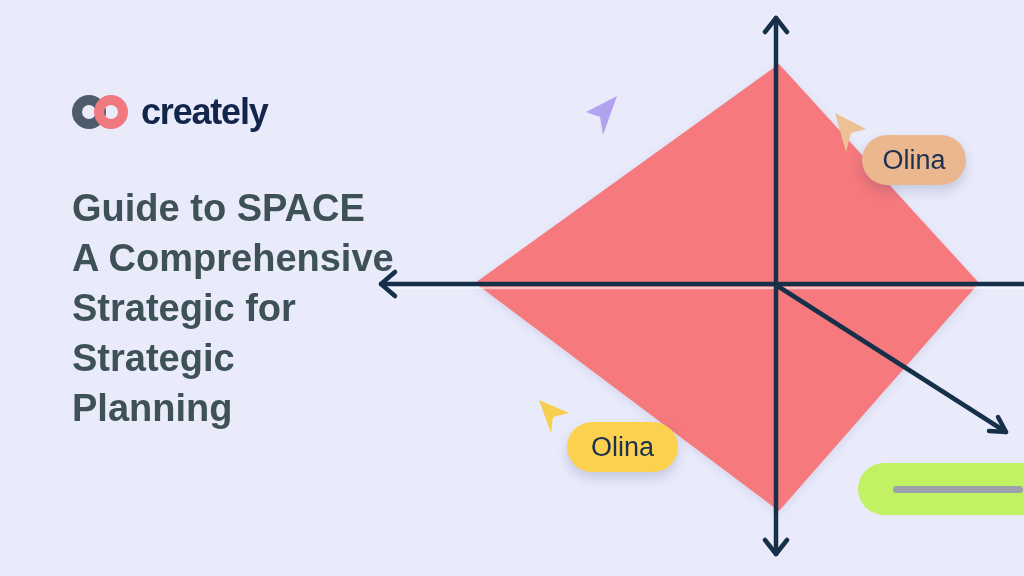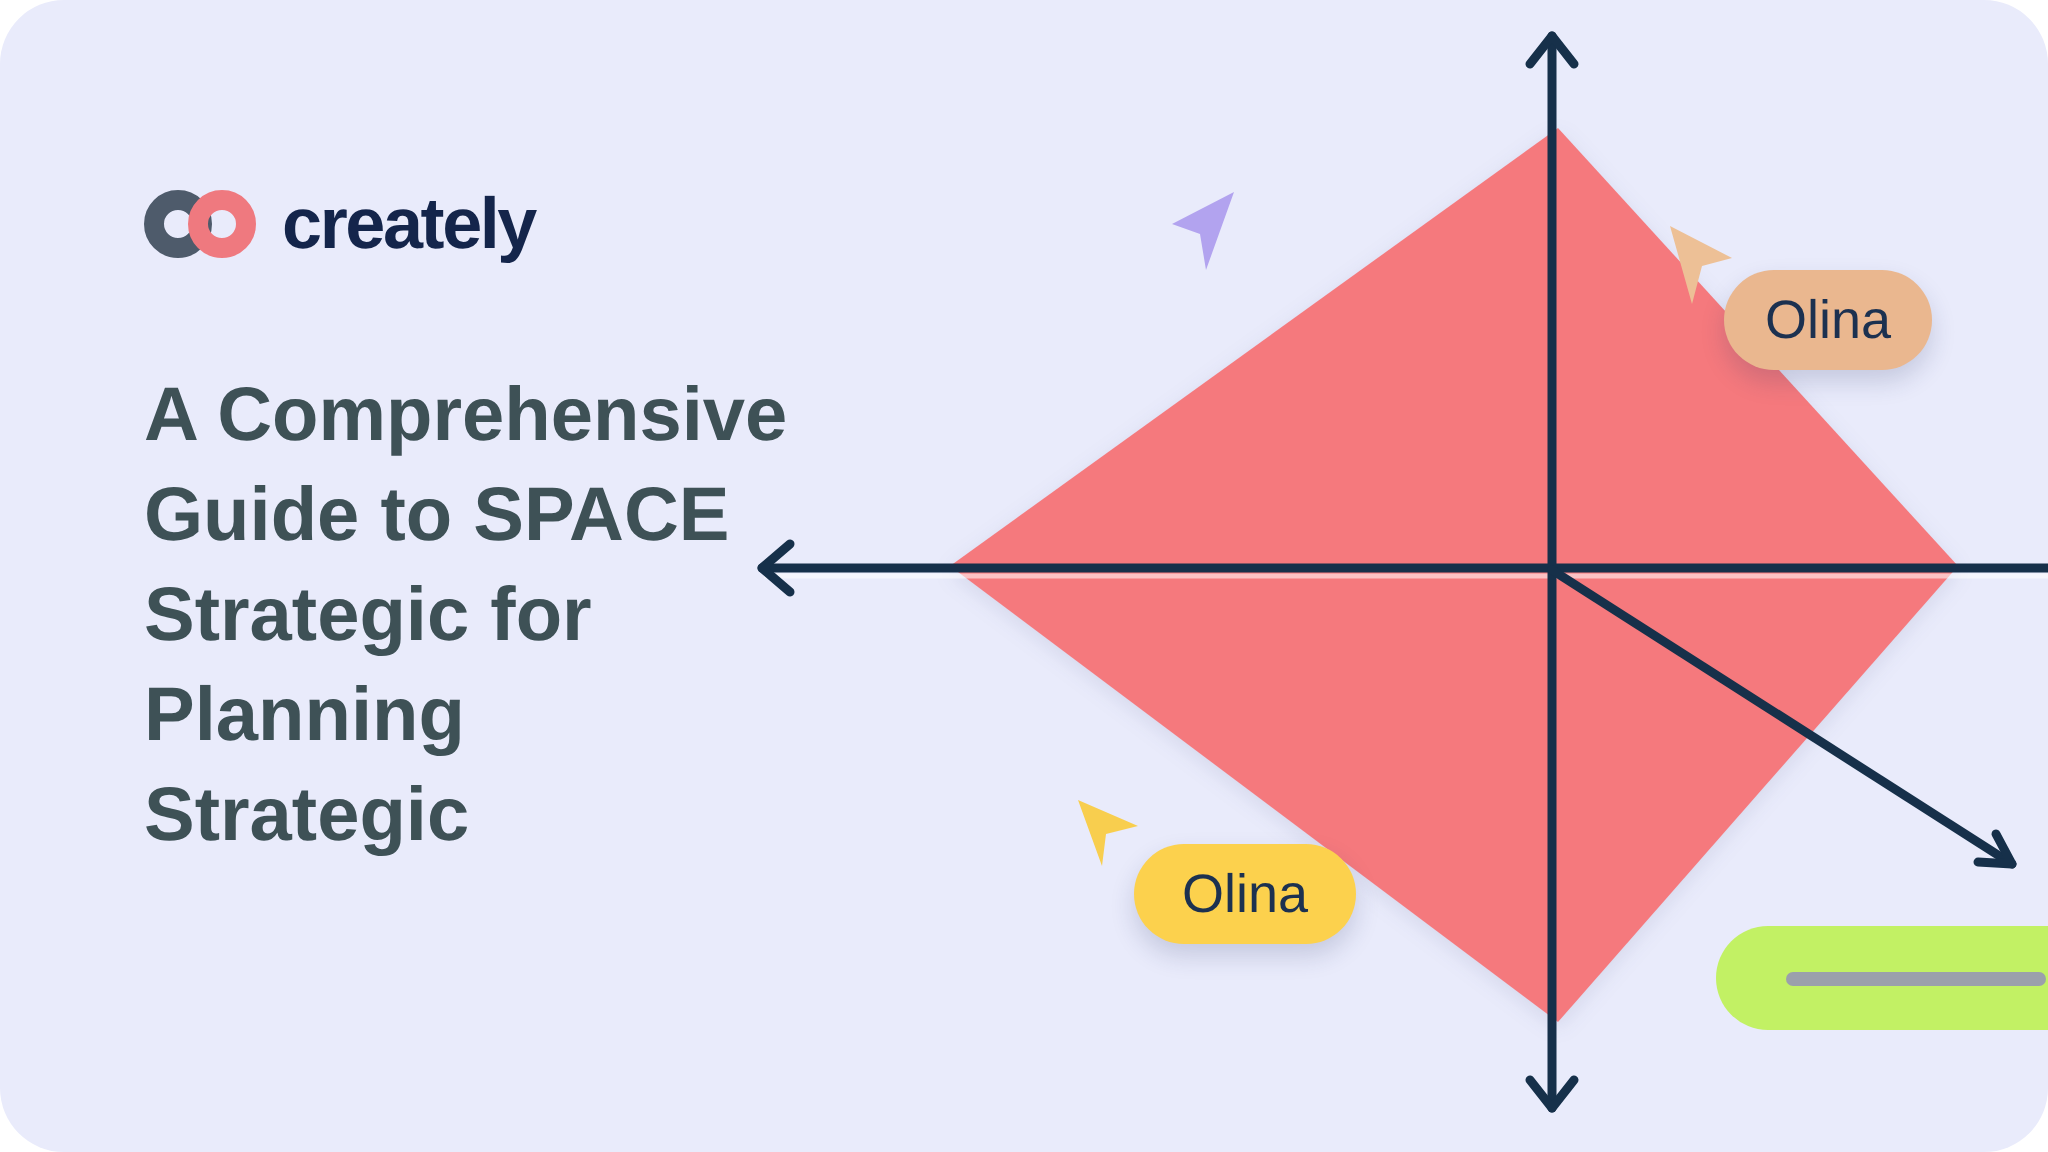--- a/index.html
+++ b/index.html
@@ -15,21 +15,20 @@
     --yellow:#FCD14D;
     --green:#C2F164;
     --graybar:#9BA0AB;
     --pill-text:#1C3150;
   }
   html,body{margin:0;padding:0;}
   body{font-family:"Liberation Sans",sans-serif;}
   #canvas{
     position:relative;width:1024px;height:576px;overflow:hidden;
     background:var(--bg);
-    border-radius:32px;
   }
   
   .logo{position:absolute;left:72px;top:95px;display:flex;align-items:center;}
   .ring{width:34px;height:34px;border-radius:50%;box-sizing:border-box;display:inline-block;}
   .ring.left{border:10px solid var(--ring-dark);}
   .ring.right{border:10px solid var(--ring-coral);margin-left:-12px;position:relative;z-index:2;}
   .wordmark{
     margin-left:13px;font-size:36px;font-weight:bold;color:var(--wordmark);
     letter-spacing:-1.2px;line-height:34px;
   }
@@ -67,25 +66,25 @@
 
 <div id="canvas">
 
   <div class="logo">
     <span class="ring left"></span>
     <span class="ring right"></span>
     <span class="wordmark">creately</span>
   </div>
 
   <div class="headline">
+    <div>Guide to SPACE</div>
     <div>A Comprehensive</div>
-    <div>Guide to SPACE</div>
     <div>Strategic for</div>
+    <div>Strategic</div>
     <div>Planning</div>
-    <div>Strategic</div>
   </div>
 
   <svg class="diagram" viewBox="0 0 1024 576">
 
     <polygon points="779,64 979,283 779,511 475,283" style="filter:drop-shadow(0 3px 5px rgba(40,50,100,0.10));" fill="#F5797D"></polygon>
 
     <line x1="382" y1="288" x2="1024" y2="288" stroke="rgba(255,255,255,0.55)" stroke-width="2.5"></line>
 
     <g fill="none" stroke-width="4.5" stroke-linecap="round" stroke-linejoin="round" stroke="#16304A">
       <line x1="381" y1="284" x2="1024" y2="284"></line>

